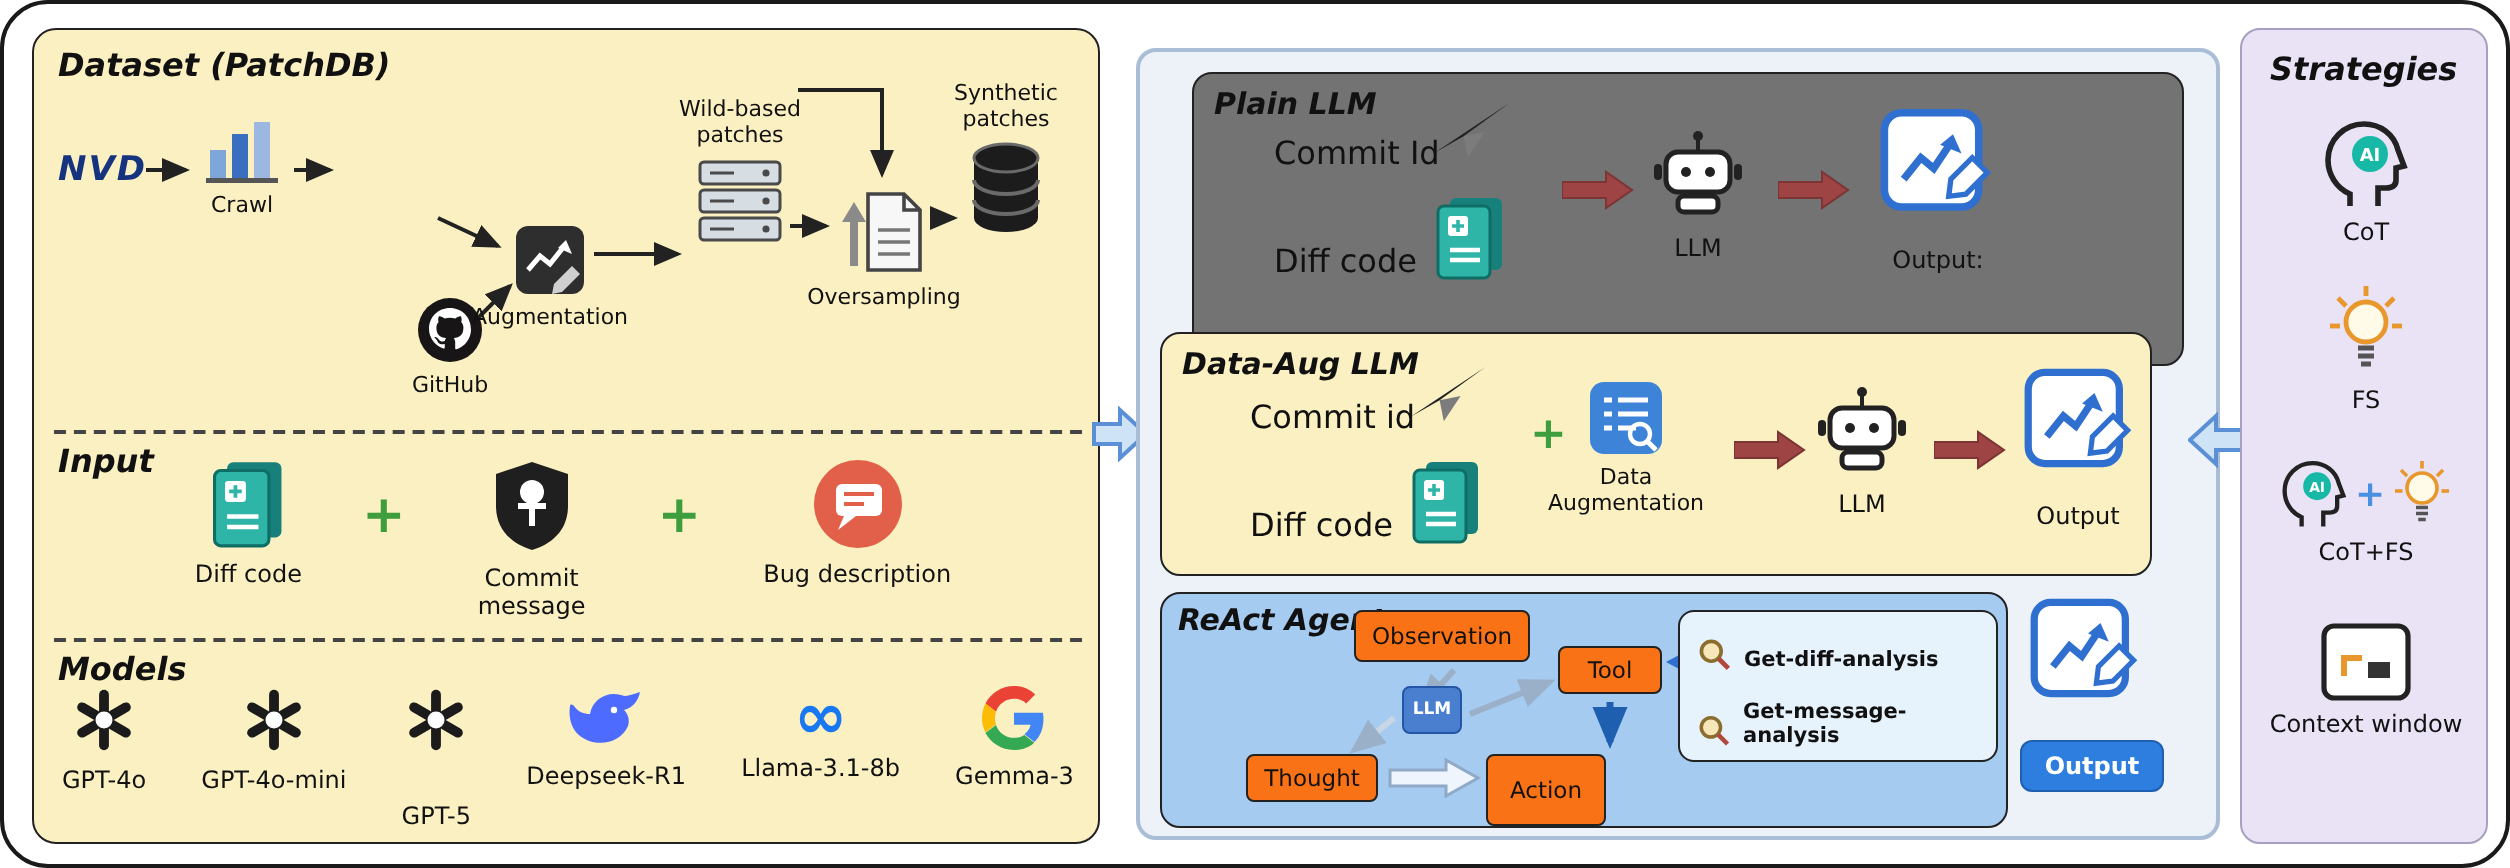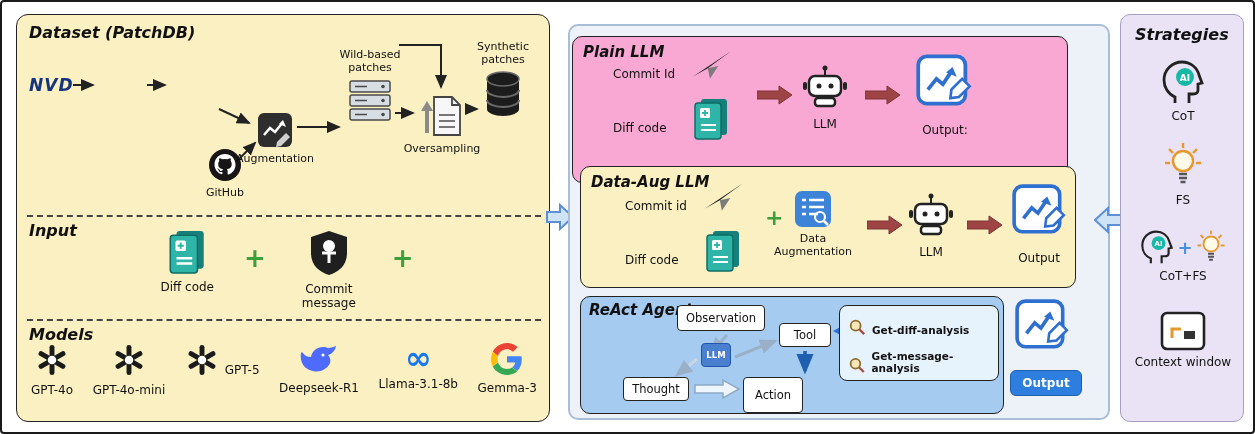--- a/index.html
+++ b/index.html
@@ -1,42 +1,42 @@
 <!DOCTYPE html>
 <html><head>
 <meta charset="utf-8">
 <style>
   *{margin:0;padding:0;box-sizing:border-box}
   body{font-family:"DejaVu Sans",sans-serif;background:#fff;color:#111}
-  .stage{position:relative;width:1255px;height:434px;background:#fff;border:2.5px solid #1a1a1a;border-radius:4px;overflow:hidden}
+  .stage{position:relative;width:1255px;height:434px;background:#fff;border:2.5px solid #1a1a1a;border-radius:24px;overflow:hidden}
   .abs{position:absolute}
   .panel{position:absolute;border-radius:12px}
   .left-panel{left:14px;top:12px;width:534px;height:408px;background:#fbf0c2;border:1.6px solid #222}
   .mid-panel{left:566px;top:22px;width:542px;height:396px;background:#edf2f9;border:2px solid #aabdd6;border-radius:10px}
   .right-panel{left:1118px;top:12px;width:124px;height:408px;background:#e9e3f5;border:1.6px solid #a79fc0;border-radius:10px}
   .sub{position:absolute;border:1.6px solid #222;border-radius:10px}
-  .plain{left:2px;top:10px;width:496px;height:147px;background:#f9a8d4}
+  .plain{left:26px;top:10px;width:496px;height:147px;background:#737373}
   .dataaug{left:10px;top:140px;width:496px;height:122px;background:#fbf0c2}
   .react{left:10px;top:270px;width:424px;height:118px;background:#a6cbf0}
   .ttl{position:absolute;font-weight:bold;font-style:italic;font-size:16px;color:#111;white-space:nowrap}
   .ttl.sm{font-size:15px}
   .lbl{font-size:11px;line-height:1.18;color:#111;text-align:center}
   .lbl.b{font-size:12px}
   .node{position:absolute;display:flex;flex-direction:column;align-items:center;gap:4px;text-align:center}
   .row{display:flex;align-items:flex-start}
   .plus{color:#3e9e3e;font-weight:bold;font-size:26px;line-height:1}
   .plus.small{font-size:22px}
   .dashed{position:absolute;left:10px;width:514px;border-top:2px dashed #444}
-  .bx{position:absolute;background:#ffffff;border:1.3px solid #222;border-radius:4px;display:flex;align-items:center;justify-content:center;font-size:11.5px;color:#111}
+  .bx{position:absolute;background:#f97316;border:1.3px solid #222;border-radius:4px;display:flex;align-items:center;justify-content:center;font-size:11.5px;color:#111}
   .chip{position:absolute;background:#4a7fd0;border:1.3px solid #2456a8;border-radius:4px;color:#fff;font-size:8.5px;font-weight:bold;display:flex;align-items:center;justify-content:center}
   .tools-box{position:absolute;background:#e6f2fc;border:1.3px solid #222;border-radius:8px}
   .tool-row{display:flex;align-items:flex-end;gap:6px;font-size:10.5px;font-weight:bold}
   .badge{position:absolute;background:#2e7ee0;border:1.3px solid #1f5fb0;border-radius:6px;color:#fff;font-weight:bold;font-size:12px;display:flex;align-items:center;justify-content:center}
   .nvd-logo{position:absolute;font-size:17px;font-weight:bold;font-style:italic;color:#16337f;letter-spacing:1px}
-  .txt{position:absolute;font-size:12px;color:#111;white-space:nowrap}
+  .txt{position:absolute;font-size:16px;color:#111;white-space:nowrap}
   .meta-glyph{font-size:32px;line-height:30px;font-weight:bold;color:#1877f2}
 </style>
 </head>
 <body>
 
 <div class="stage">
 
   <div class="panel left-panel">
     <div class="ttl" style="left:12px;top:8px">Dataset (PatchDB)</div>
 
@@ -53,20 +53,29 @@
         <line x1="220" y1="146" x2="238" y2="128" marker-end="url(#mk1)"></line>
         <line x1="280" y1="112" x2="322" y2="112" marker-end="url(#mk1)"></line>
         <line x1="378" y1="98" x2="396" y2="98" marker-end="url(#mk1)"></line>
         <polyline points="382,30 424,30 424,72" marker-end="url(#mk1)"></polyline>
         <line x1="450" y1="94" x2="460" y2="94" marker-end="url(#mk1)"></line>
       </g>
     </svg>
 
     <div class="nvd-logo" style="left:12px;top:60px">NVD</div>
 
+    <div class="node" style="left:78px;top:44px;width:52px">
+      <svg width="40" height="34" viewBox="0 0 40 34">
+        <rect x="4" y="16" width="8" height="14" fill="#7fa6d9"></rect>
+        <rect x="15" y="8" width="8" height="22" fill="#3a6fc0"></rect>
+        <rect x="26" y="2" width="8" height="28" fill="#9cb8e0"></rect>
+        <rect x="2" y="30" width="36" height="2.5" fill="#555"></rect>
+      </svg>
+      <div class="lbl">Crawl</div>
+    </div>
 
 
     <div class="node" style="left:168px;top:132px;width:80px">
       <svg width="36" height="36" viewBox="0 0 36 36">
         <circle cx="18" cy="18" r="16" fill="#171515"></circle>
         <path d="M18 7c-6 0-10.5 4.6-10.5 10.4 0 4.6 3 8.5 7.2 9.9.5.1.7-.2.7-.5v-1.8c-2.9.6-3.6-1.3-3.6-1.3-.5-1.2-1.2-1.6-1.2-1.6-1-.6.1-.6.1-.6 1 .1 1.6 1.1 1.6 1.1 1 1.6 2.5 1.2 3.1.9.1-.7.4-1.2.7-1.4-2.4-.3-4.9-1.2-4.9-5.2 0-1.2.4-2.1 1.1-2.9-.1-.3-.5-1.4.1-2.8 0 0 .9-.3 2.9 1.1a10 10 0 0 1 5.3 0c2-1.4 2.9-1.1 2.9-1.1.6 1.4.2 2.5.1 2.8.7.8 1.1 1.7 1.1 2.9 0 4-2.5 4.9-4.9 5.2.4.3.8 1 .8 2v3c0 .3.2.6.7.5 4.2-1.4 7.2-5.3 7.2-9.9C28.5 11.6 24 7 18 7z" fill="#fff"></path>
       </svg>
       <div class="lbl">GitHub</div>
     </div>
 
@@ -139,20 +148,29 @@
       <div style="display:flex;flex-direction:column;align-items:center;gap:5px">
         <svg width="44" height="48" viewBox="0 0 44 48">
           <path d="M22 2 L40 8 V24 C40 36 32 43 22 46 C12 43 4 36 4 24 V8 Z" fill="#1f1f1f"></path>
           <circle cx="22" cy="17" r="6" fill="#fff"></circle>
           <path d="M22 23v11" stroke="#fff" stroke-width="3"></path>
           <path d="M15 24h14" stroke="#fff" stroke-width="3"></path>
         </svg>
         <div class="lbl b" style="width:66px">Commit message</div>
       </div>
       <div class="plus" style="margin-top:16px">+</div>
+      <div style="display:flex;flex-direction:column;align-items:center;gap:5px">
+        <svg width="46" height="46" viewBox="0 0 46 46">
+          <circle cx="23" cy="23" r="22" fill="#e2604a"></circle>
+          <rect x="12" y="13" width="23" height="16" rx="3" fill="#fff"></rect>
+          <path d="M16 29l-3 7 9-7z" fill="#fff"></path>
+          <path d="M16 18h15 M16 23h10" stroke="#e2604a" stroke-width="2"></path>
+        </svg>
+        <div class="lbl b" style="width:96px">Bug description</div>
+      </div>
     </div>
 
     <div class="dashed" style="top:304px"></div>
     <div class="ttl" style="left:12px;top:310px">Models</div>
 
     <div class="row abs" style="left:10px;top:328px;width:514px;justify-content:space-between;padding:0 4px">
       <div style="display:flex;flex-direction:column;align-items:center;gap:6px">
         <svg width="34" height="34" viewBox="0 0 36 36">
           <g fill="#1b1b1b">
             <rect x="15.4" y="2" width="5.2" height="32" rx="2.6"></rect>
@@ -167,21 +185,21 @@
         <svg width="34" height="34" viewBox="0 0 36 36">
           <g fill="#1b1b1b">
             <rect x="15.4" y="2" width="5.2" height="32" rx="2.6"></rect>
             <rect x="15.4" y="2" width="5.2" height="32" rx="2.6" transform="rotate(60 18 18)"></rect>
             <rect x="15.4" y="2" width="5.2" height="32" rx="2.6" transform="rotate(120 18 18)"></rect>
           </g>
           <circle cx="18" cy="18" r="4.5" fill="#fff"></circle>
         </svg>
         <div class="lbl b">GPT-4o-mini</div>
       </div>
-      <div style="display:flex;flex-direction:row;align-items:flex-end;gap:6px">
+      <div style="display:flex;flex-direction:column;align-items:center;gap:24px">
         <svg width="34" height="34" viewBox="0 0 36 36">
           <g fill="#1b1b1b">
             <rect x="15.4" y="2" width="5.2" height="32" rx="2.6"></rect>
             <rect x="15.4" y="2" width="5.2" height="32" rx="2.6" transform="rotate(60 18 18)"></rect>
             <rect x="15.4" y="2" width="5.2" height="32" rx="2.6" transform="rotate(120 18 18)"></rect>
           </g>
           <circle cx="18" cy="18" r="4.5" fill="#fff"></circle>
         </svg>
         <div class="lbl b">GPT-5</div>
       </div>

